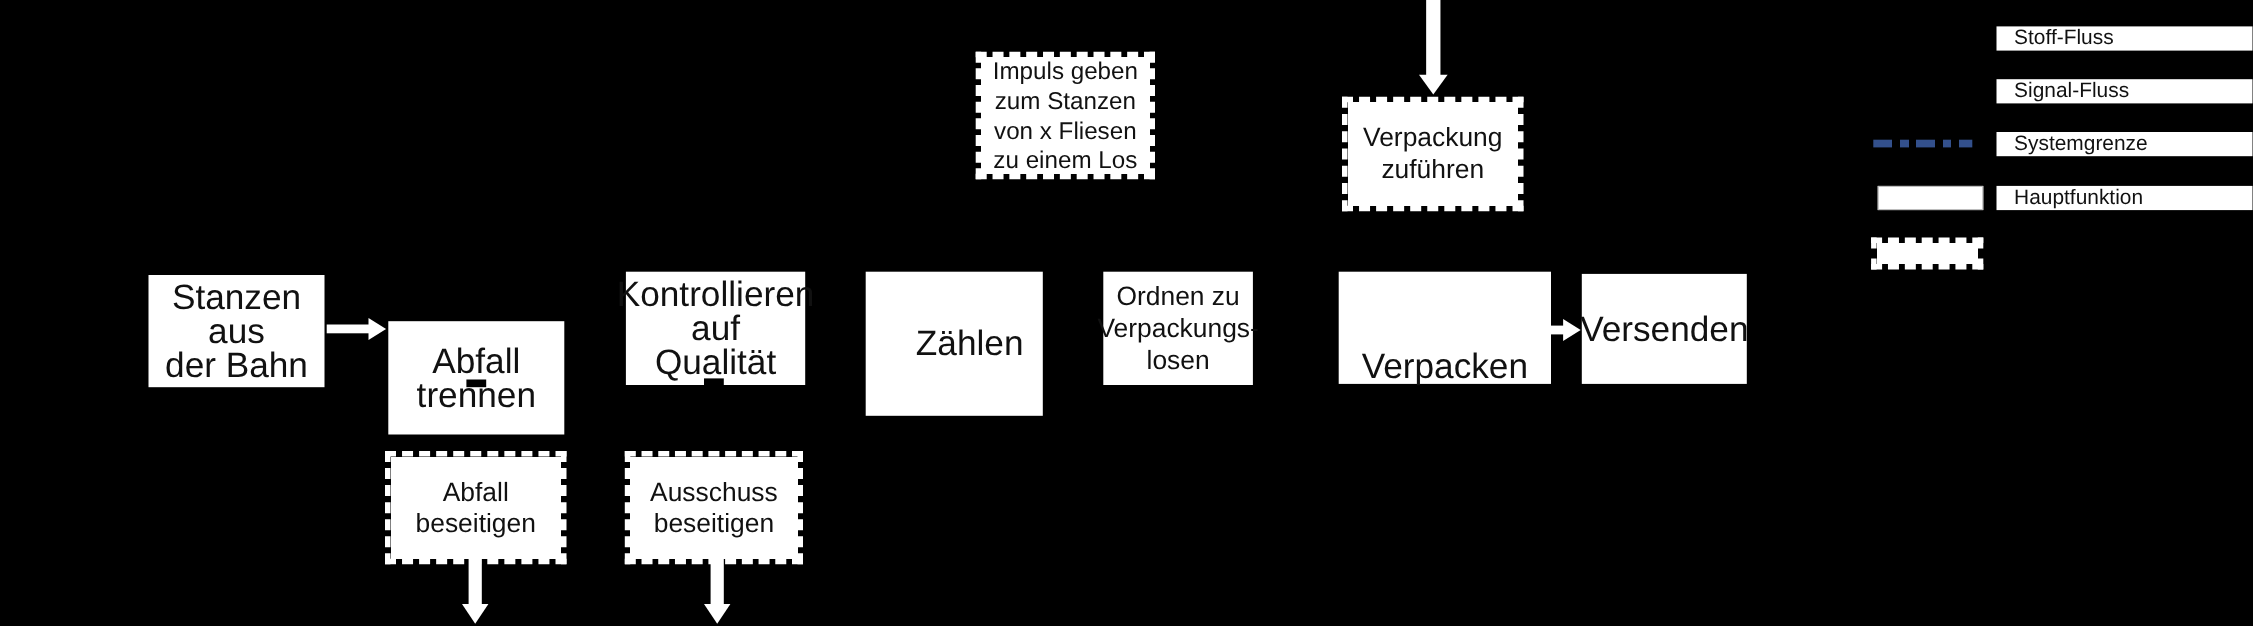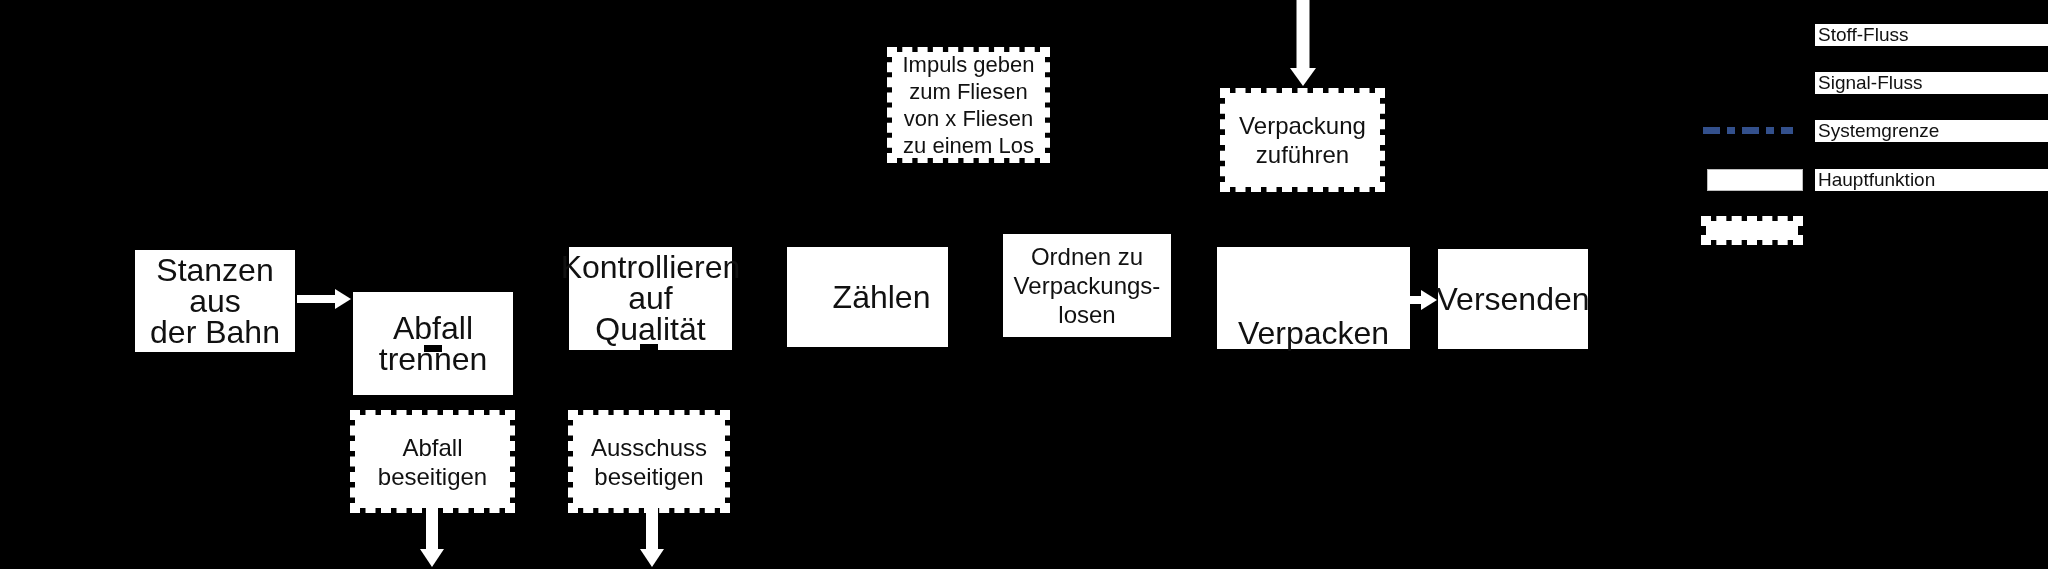--- a/index.html
+++ b/index.html
@@ -70,21 +70,21 @@
   
   .legend-row {
     position: absolute;
     left: 1815px;
     width: 233px;
     height: 22px;
     background: #fff;
     color: #111;
     font-size: 19px;
     line-height: 22px;
-    padding-left: 3px;
+    padding-left: 16px;
     box-sizing: border-box;
     white-space: nowrap;
     overflow: hidden;
   }
   .legend-icon { position: absolute; }
   .icon-dashdot {
     left: 1703px; top: 127px; width: 90px; height: 7px;
     background: repeating-linear-gradient(to right,
       var(--sg) 0 17px, transparent 17px 24px,
       var(--sg) 24px 32px, transparent 32px 39px);
@@ -131,44 +131,44 @@
 
   <div class="fnbox" style="left:353px; top:247px; width:160px; height:103px;margin-top:45px;">
     <div>Abfall trennen</div>
   </div>
 
   <div class="fnbox" style="left:569px; top:247px; width:163px; height:103px;">
     <div>Kontrollieren</div>
     <div>auf Qualität</div>
   </div>
 
-  <div class="fnbox" style="left:787px; top:247px; width:161px; height:100px;padding-left:28px;">
+  <div class="fnbox" style="left:787px; top:247px; width:161px; height:131px;padding-left:28px;">
     <div>Zählen</div>
   </div>
 
-  <div class="fnbox" style="left:1003px; top:234px; width:168px; height:103px; font-size:24px; line-height:29px;">
+  <div class="fnbox" style="left:1003px; top:247px; width:136px; height:103px; font-size:24px; line-height:29px;">
     <div>Ordnen zu</div>
     <div>Verpackungs-</div>
     <div>losen</div>
   </div>
 
   <div class="fnbox" style="left:1217px; top:247px; width:193px; height:102px;justify-content:flex-end;">
     <div>Verpacken</div>
   </div>
 
   <div class="fnbox" style="left:1438px; top:249px; width:150px; height:100px;">
     <div>Versenden</div>
   </div>
 
   <div class="notch" style="left:424px; top:345px; width:18px; height:7px;"></div>
   <div class="notch" style="left:640px; top:344px; width:18px; height:7px;"></div>
 
   <div class="fnbox dashed small-text" style="left:887px; top:47px; width:163px; height:116px;">
     <div>Impuls geben</div>
-    <div>zum Fliesen</div>
+    <div>zum Stanzen</div>
     <div>von x Fliesen</div>
     <div>zu einem Los</div>
   </div>
 
   <div class="fnbox dashed" style="left:1220px; top:88px; width:165px; height:104px;">
     <div>Verpackung</div>
     <div>zuführen</div>
   </div>
 
   <div class="fnbox dashed" style="left:350px; top:410px; width:165px; height:103px;">

